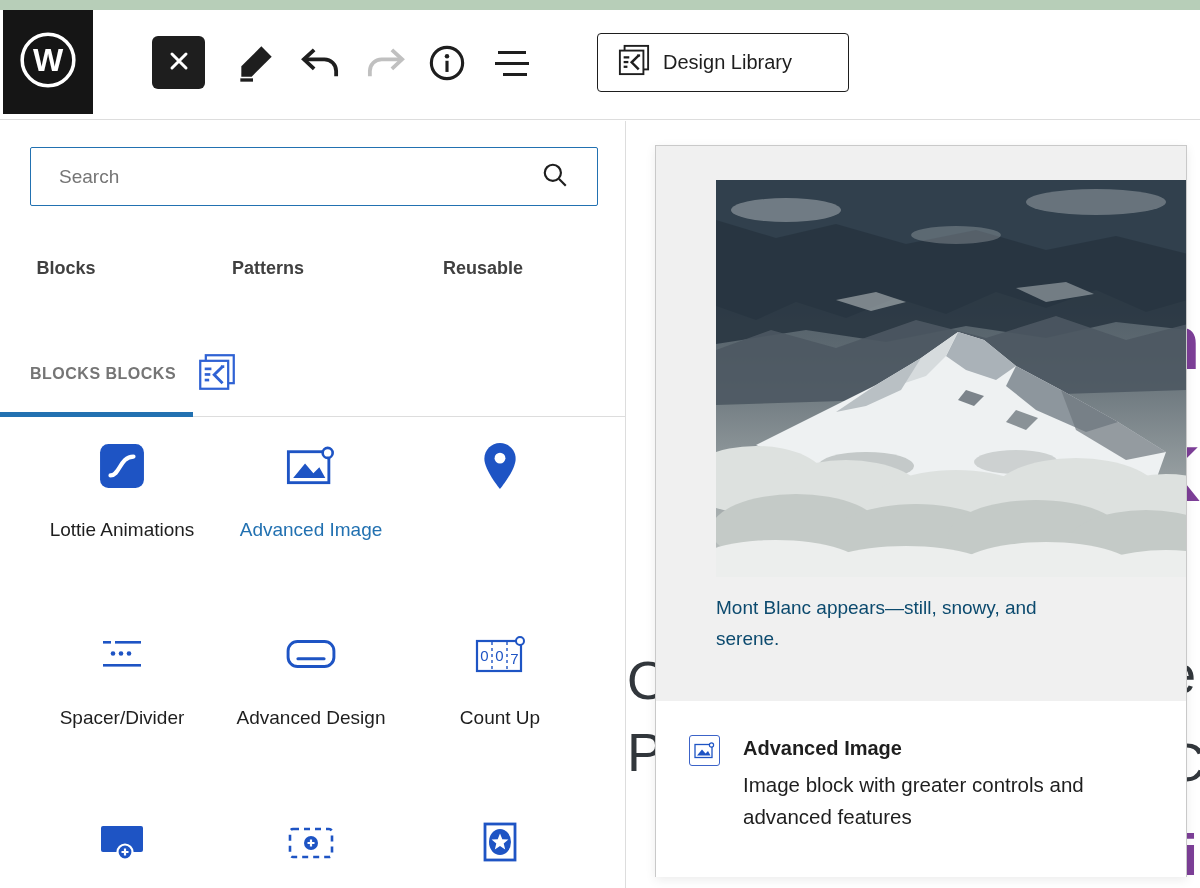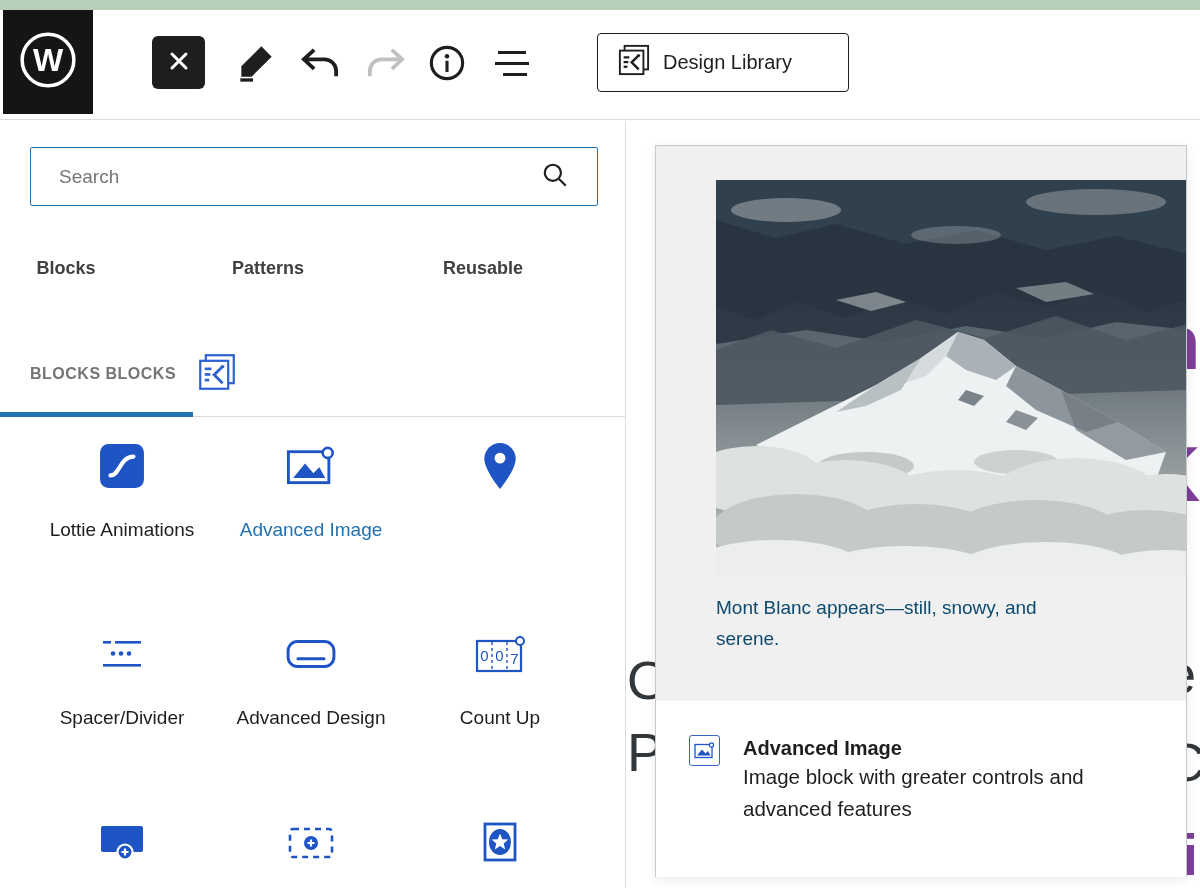--- a/index.html
+++ b/index.html
@@ -54,21 +54,21 @@
   .f-c  { left:540px; top:610px; font-size:54px; }
   .f-i  { left:556px; top:700px; font-size:58px; font-weight:700; }
 
   .preview-card { position:absolute; z-index:2; left:29px; top:24px; width:532px; height:732px; background:#fff; border:1px solid #c9c9c9; box-shadow:0 3px 10px rgba(0,0,0,.08); }
   .card-gray { position:relative; width:100%; height:555px; background:#f0f0f0; overflow:hidden; }
   .photo { position:absolute; left:60px; top:34px; width:472px; height:397px; display:block; }
   .caption { position:absolute; left:60px; top:446px; width:368px; font-size:19px; line-height:31px; color:#0c4a6e; }
   .card-footer { position:relative; width:100%; height:176px; background:#fff; }
   .footer-icon-box { position:absolute; left:33px; top:34px; width:31px; height:31px; border:1.5px solid #3c63c8; border-radius:3px; display:flex; align-items:center; justify-content:center; background:#fff; }
   .footer-title { position:absolute; left:87px; top:36px; font-size:20px; font-weight:700; color:#1e1e1e; }
-  .footer-desc { position:absolute; left:87px; top:60px; width:424px; font-size:20.5px; line-height:32px; color:#1e1e1e; }
+  .footer-desc { position:absolute; left:87px; top:68px; width:424px; font-size:20.5px; line-height:32px; color:#1e1e1e; }
 
   svg text { font-family:"Liberation Sans","DejaVu Sans",sans-serif; }
 </style>
 </head>
 <body>
 
 <div class="screen">
 
   <div class="green-top"></div>
   <div class="green-left"></div>

